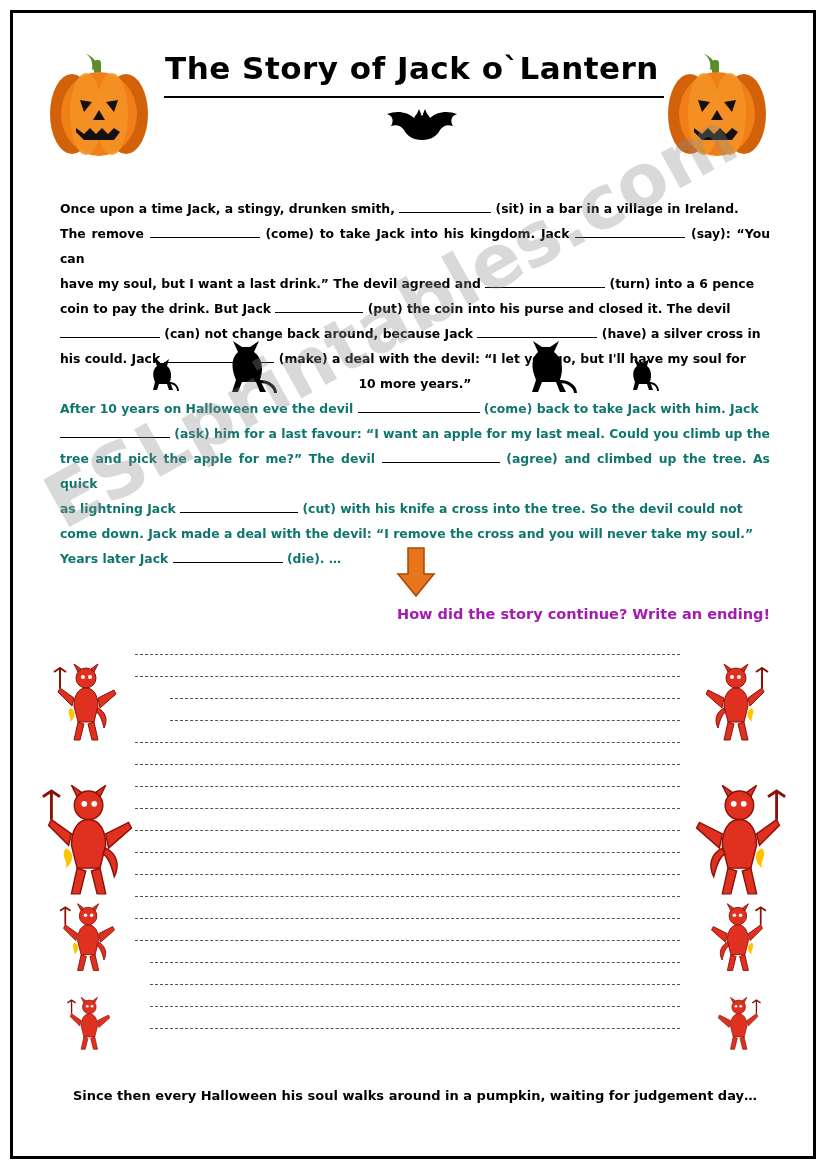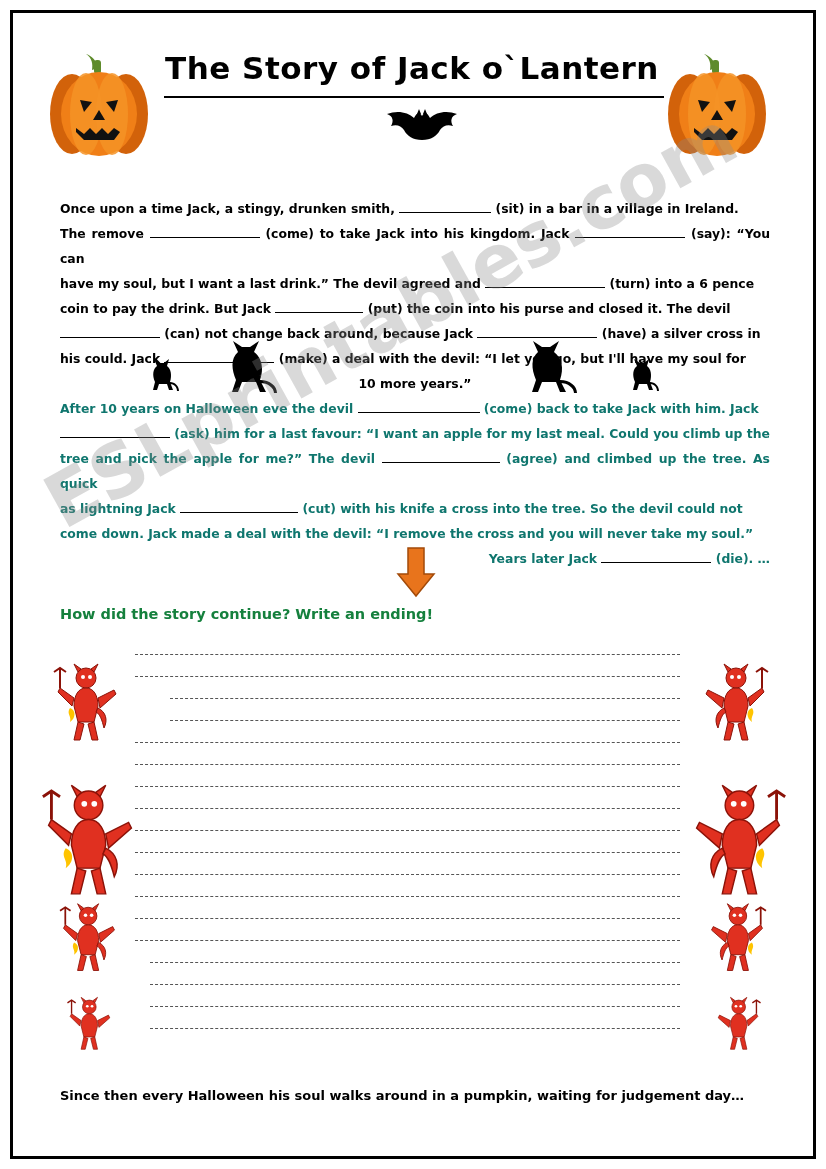--- a/index.html
+++ b/index.html
@@ -120,25 +120,25 @@
     width: 40px;
     height: 52px;
   }
 
   
   .prompt {
     position: absolute;
     left: 60px;
     top: 606px;
     width: 710px;
-    text-align: left;
+    text-align: right;
     font-family: "DejaVu Sans", sans-serif;
     font-size: 14.5px;
     font-weight: bold;
-    color: #15803d;
+    color: #a21caf;
   }
 
   
   .lines {
     position: absolute;
     left: 0;
     top: 646px;
     width: 826px;
     height: 400px;
   }
@@ -147,20 +147,21 @@
     border-top: 1px dashed #555555;
     height: 0;
   }
 
   
   .footer {
     position: absolute;
     left: 60px;
     top: 1088px;
     width: 710px;
+    text-align: center;
     font-family: "DejaVu Sans", sans-serif;
     font-size: 13px;
     font-weight: bold;
     color: #000000;
   }
 
   
   .watermark {
     position: absolute;
     left: 30px;
@@ -290,21 +291,21 @@
     </div>
     <div>
       <span>tree and pick the apple for me?” The devil </span><span class="blank" style="width:118px"></span><span> (agree) and climbed up the tree. As quick</span>
     </div>
     <div>
       <span>as lightning Jack </span><span class="blank" style="width:118px"></span><span> (cut) with his knife a cross into the tree. So the devil could not</span>
     </div>
     <div>
       <span>come down. Jack made a deal with the devil: “I remove the cross and you will never take my soul.”</span>
     </div>
-    <div style="text-align:right">
+    <div style="text-align:left">
       <span>Years later Jack </span><span class="blank" style="width:110px"></span><span> (die). …</span>
     </div>
   </div>
 
   <div class="arrow">
     <svg width="40" height="52" viewBox="0 0 40 52" xmlns="http://www.w3.org/2000/svg">
       <polygon points="12,2 28,2 28,28 38,28 20,50 2,28 12,28" fill="#E8741C" stroke="#A34A08" stroke-width="1.5"></polygon>
     </svg>
   </div>
 

